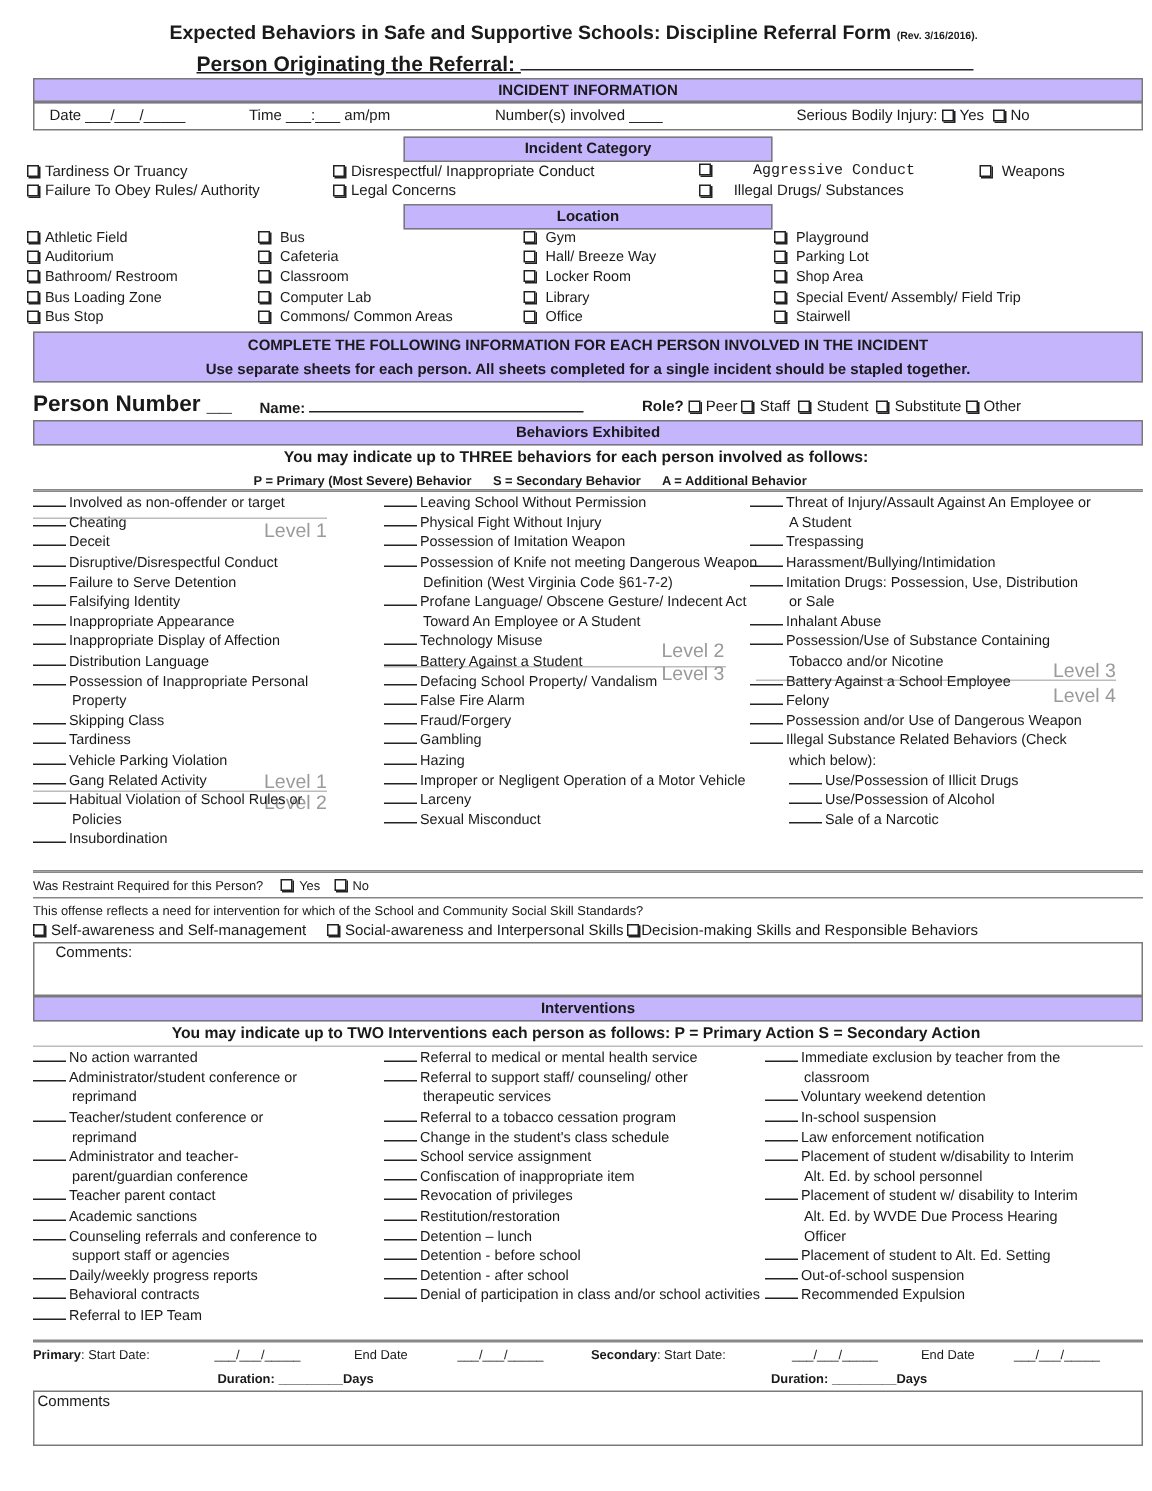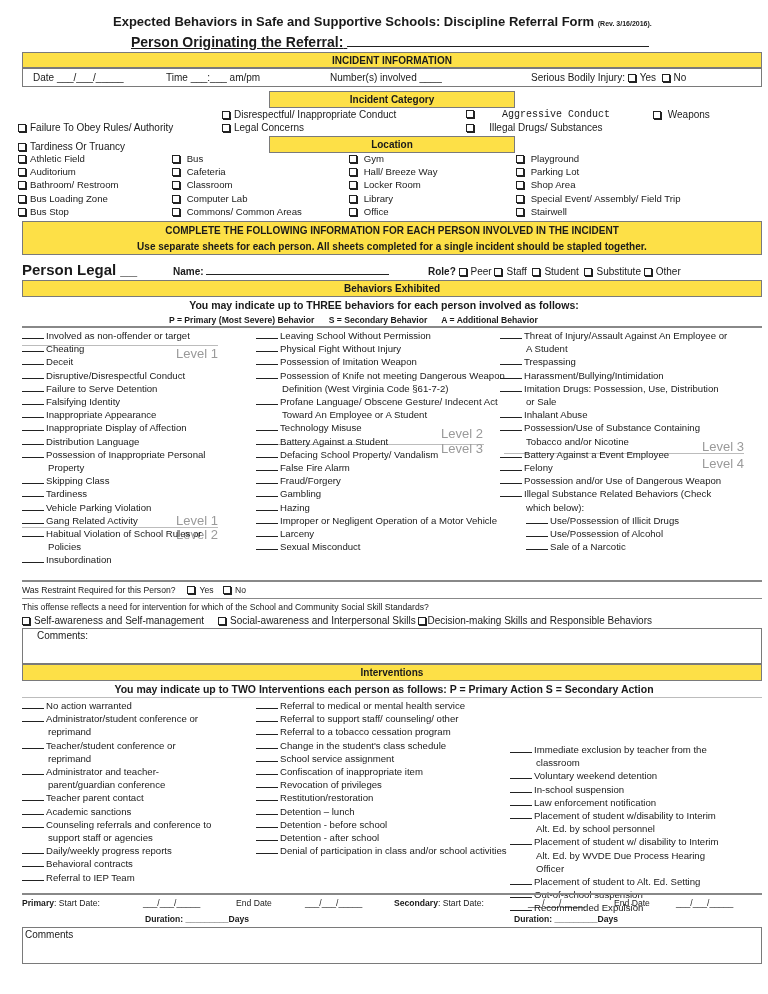--- a/index.html
+++ b/index.html
@@ -1,21 +1,21 @@
 <!DOCTYPE html>
 <html><head>
 <meta charset="utf-8">
 <style>
   * { box-sizing: border-box; margin: 0; padding: 0; }
   html, body { width: 768px; height: 994px; background: #fff; overflow: hidden; }
   body { font-family: "Liberation Sans", sans-serif; color: #1a1a1a; position: relative; font-size: 10px; }
   .abs { position: absolute; }
   .title { font-size: 13px; font-weight: bold; white-space: nowrap; }
   .title small { font-size: 7px; font-weight: bold; }
-  .hdr { background: #fde047; border: 1px solid #7a7a7a; text-align: center; font-weight: bold; font-size: 10px; line-height: 15px; }
+  .hdr { background: #c4b5fd; border: 1px solid #7a7a7a; text-align: center; font-weight: bold; font-size: 10px; line-height: 15px; }
   .box { border: 1px solid #7a7a7a; }
   .row { position: absolute; white-space: nowrap; font-size: 10px; line-height: 13px; }
   .cb { display: inline-block; width: 8px; height: 8px; border: 1px solid #222; box-shadow: 1px 1px 0 #222; vertical-align: -1px; margin-right: 4px; background: #fff; }
   .blank { display: inline-block; border-bottom: 1px solid #222; height: 10px; vertical-align: baseline; }
   .lvl { color: #9a9a9a; font-size: 13px; position: absolute; }
   .hline { position: absolute; height: 1px; background: #bcbcbc; }
   .dline { position: absolute; height: 2px; border-top: 1px solid #888; border-bottom: 1px solid #888; }
   .col { position: absolute; }
   .item { position: relative; white-space: nowrap; font-size: 9.6px; line-height: 13.2px; }
   .item .u { display: inline-block; width: 22px; border-bottom: 1px solid #222; height: 9px; margin-right: 2px; }
@@ -51,21 +51,21 @@
     <span>____</span>
   </div>
   <div class="row" style="left:508px;top:3px;">
     <span>Serious Bodily Injury:</span>
     <span class="cb"></span><span>Yes</span>
     &nbsp;<span class="cb"></span><span>No</span>
   </div>
 </div>
 
 <div class="abs hdr" style="left:269px;top:91px;width:246px;">Incident Category</div>
-<div class="row" style="left:18px;top:108px;margin-top:32px;"><span class="cb"></span><span>Tardiness Or Truancy</span></div>
+<div class="row" style="left:18px;top:108px;"><span class="cb"></span><span>Tardiness Or Truancy</span></div>
 <div class="row" style="left:18px;top:121px;"><span class="cb"></span><span>Failure To Obey Rules/ Authority</span></div>
 <div class="row" style="left:222px;top:108px;"><span class="cb"></span><span>Disrespectful/ Inappropriate Conduct</span></div>
 <div class="row" style="left:222px;top:121px;"><span class="cb"></span><span>Legal Concerns</span></div>
 <div class="row" style="left:466px;top:108px;font-family:Liberation Mono, monospace;"><span class="cb"></span>&nbsp;&nbsp;&nbsp;&nbsp;<span>Aggressive Conduct</span></div>
 <div class="row" style="left:466px;top:121px;"><span class="cb"></span>&nbsp;&nbsp;&nbsp;&nbsp;<span>Illegal Drugs/ Substances</span></div>
 <div class="row" style="left:653px;top:108px;"><span class="cb"></span>&nbsp;<span>Weapons</span></div>
 
 <div class="abs hdr" style="left:269px;top:136px;width:246px;">Location</div>
 <div class="col" style="left:18px;top:152px;">
   <div class="item"><span class="cb"></span><span>Athletic Field</span></div>
@@ -94,21 +94,21 @@
   <div class="item"><span class="cb"></span>&nbsp;<span>Shop Area</span></div>
   <div class="item"><span class="cb"></span>&nbsp;<span>Special Event/ Assembly/ Field Trip</span></div>
   <div class="item"><span class="cb"></span>&nbsp;<span>Stairwell</span></div>
 </div>
 
 <div class="abs hdr" style="left:22px;top:221px;width:740px;height:34px;padding-top:1px;line-height:16px;">
   <div>COMPLETE THE FOLLOWING INFORMATION FOR EACH PERSON INVOLVED IN THE INCIDENT</div>
   <div>Use separate sheets for each person.  All sheets completed for a single incident should be stapled together.</div>
 </div>
 
-<div class="abs" style="left:22px;top:261px;font-size:15px;font-weight:bold;white-space:nowrap;">Person Legal __</div>
+<div class="abs" style="left:22px;top:261px;font-size:15px;font-weight:bold;white-space:nowrap;">Person Number __</div>
 <div class="row" style="left:173px;top:265px;font-weight:bold;">
   <span>Name:</span>
   <span class="blank" style="width:183px;"></span>
 </div>
 <div class="row" style="left:428px;top:265px;">
   <span class="bold">Role?</span>
   <span class="cb"></span><span>Peer</span>
   <span class="cb"></span><span>Staff</span>&nbsp;
   <span class="cb"></span><span>Student</span>&nbsp;
   <span class="cb"></span><span>Substitute</span>
@@ -181,21 +181,21 @@
 <div class="col" style="left:500px;top:329px;">
   <div class="item"><span class="u"></span><span>Threat of Injury/Assault Against An Employee or</span></div>
   <div class="item indent"><span>A Student</span></div>
   <div class="item"><span class="u"></span><span>Trespassing</span></div>
   <div class="item"><span class="u"></span><span>Harassment/Bullying/Intimidation</span></div>
   <div class="item"><span class="u"></span><span>Imitation Drugs: Possession, Use, Distribution</span></div>
   <div class="item indent"><span>or Sale</span></div>
   <div class="item"><span class="u"></span><span>Inhalant Abuse</span></div>
   <div class="item"><span class="u"></span><span>Possession/Use of Substance Containing</span></div>
   <div class="item indent"><span>Tobacco and/or Nicotine</span></div>
-  <div class="item"><span class="u"></span><span>Battery Against a Event Employee</span></div>
+  <div class="item"><span class="u"></span><span>Battery Against a School Employee</span></div>
   <div class="item"><span class="u"></span><span>Felony</span></div>
   <div class="item"><span class="u"></span><span>Possession and/or Use of Dangerous Weapon</span></div>
   <div class="item"><span class="u"></span><span>Illegal Substance Related Behaviors (Check</span></div>
   <div class="item indent"><span>which below):</span></div>
   <div class="item sub"><span class="u"></span><span>Use/Possession of Illicit Drugs</span></div>
   <div class="item sub"><span class="u"></span><span>Use/Possession of Alcohol</span></div>
   <div class="item sub"><span class="u"></span><span>Sale of a Narcotic</span></div>
 </div>
 
 <div class="dline" style="left:22px;top:580px;width:740px;"></div>
@@ -233,33 +233,34 @@
   <div class="item"><span class="u"></span><span>Counseling referrals and conference to</span></div>
   <div class="item indent"><span>support staff or agencies</span></div>
   <div class="item"><span class="u"></span><span>Daily/weekly progress reports</span></div>
   <div class="item"><span class="u"></span><span>Behavioral contracts</span></div>
   <div class="item"><span class="u"></span><span>Referral to IEP Team</span></div>
 </div>
 
 <div class="col" style="left:256px;top:699px;">
   <div class="item"><span class="u"></span><span>Referral to medical or mental health service</span></div>
   <div class="item"><span class="u"></span><span>Referral to support staff/ counseling/ other</span></div>
+  <div class="item indent"><span>therapeutic services</span></div>
   <div class="item"><span class="u"></span><span>Referral to a tobacco cessation program</span></div>
   <div class="item"><span class="u"></span><span>Change in the student's class schedule</span></div>
   <div class="item"><span class="u"></span><span>School service assignment</span></div>
   <div class="item"><span class="u"></span><span>Confiscation of inappropriate item</span></div>
   <div class="item"><span class="u"></span><span>Revocation of privileges</span></div>
   <div class="item"><span class="u"></span><span>Restitution/restoration</span></div>
   <div class="item"><span class="u"></span><span>Detention – lunch</span></div>
   <div class="item"><span class="u"></span><span>Detention - before school</span></div>
   <div class="item"><span class="u"></span><span>Detention - after school</span></div>
   <div class="item"><span class="u"></span><span>Denial of participation in class and/or school activities</span></div>
 </div>
 
-<div class="col" style="left:510px;top:699px;margin-top:44px;">
+<div class="col" style="left:510px;top:699px;">
   <div class="item"><span class="u"></span><span>Immediate exclusion by teacher from the</span></div>
   <div class="item indent"><span>classroom</span></div>
   <div class="item"><span class="u"></span><span>Voluntary weekend detention</span></div>
   <div class="item"><span class="u"></span><span>In-school suspension</span></div>
   <div class="item"><span class="u"></span><span>Law enforcement notification</span></div>
   <div class="item"><span class="u"></span><span>Placement of student w/disability to Interim</span></div>
   <div class="item indent"><span>Alt. Ed. by school personnel</span></div>
   <div class="item"><span class="u"></span><span>Placement of student w/ disability to Interim</span></div>
   <div class="item indent"><span>Alt. Ed. by WVDE Due Process Hearing</span></div>
   <div class="item indent"><span>Officer</span></div>

